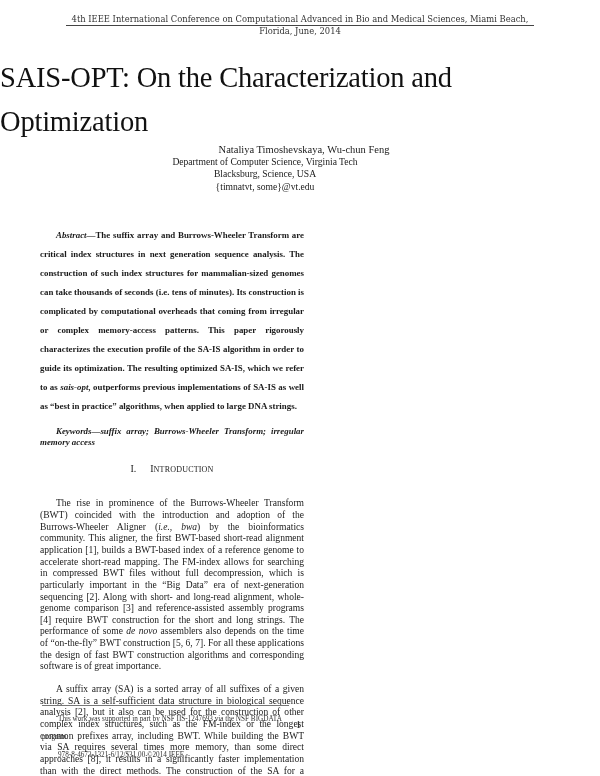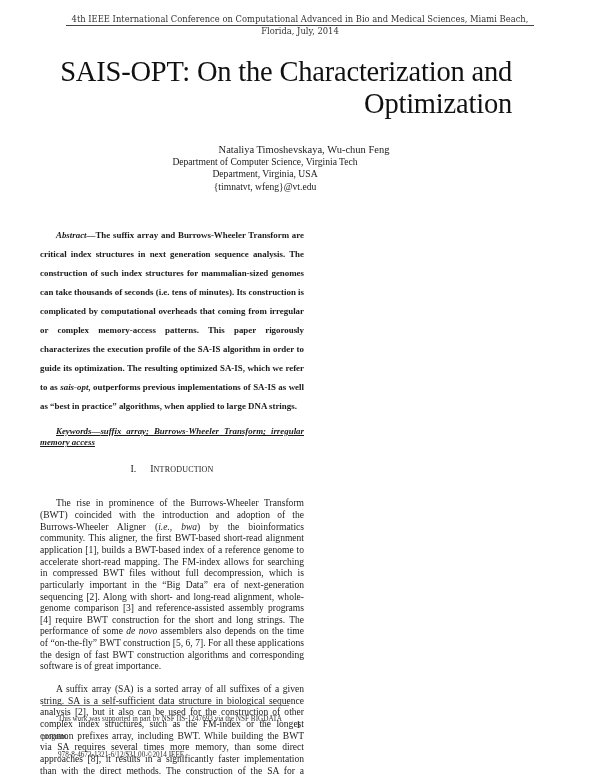--- a/index.html
+++ b/index.html
@@ -1,54 +1,54 @@
 <!DOCTYPE html>
 <html><head>
 <meta charset="utf-8">
 <style>
   html, body { margin:0; padding:0; background:#ffffff; }
   body { width:600px; height:776px; position:relative; overflow:hidden; font-family:"Liberation Serif", serif; color:#1a1a1a; }
   .running-head { position:absolute; left:0; width:600px; top:14px; text-align:center; font-family:"DejaVu Serif", serif; font-size:8.4px; line-height:10.5px; color:#333; }
   .running-head .l1 { display:inline-block; border-bottom:0.8px solid #444; padding:0 6px 0 6px; }
-  .title { position:absolute; left:0; width:512px; top:56px; text-align:right; font-size:28.5px; line-height:32px; color:#111; letter-spacing:-0.2px; }
+  .title { position:absolute; left:0; width:512px; top:56px; text-align:left; font-size:28.5px; line-height:44px; color:#111; letter-spacing:-0.2px; }
   .authors { position:absolute; left:4px; width:600px; top:143px; text-align:center; font-size:10.5px; line-height:13px; }
   .affil { position:absolute; left:0; width:530px; top:156px; text-align:center; font-size:9.6px; line-height:12.3px; }
   .col { position:absolute; font-size:9.55px; line-height:11.65px; text-align:justify; }
   .col-left { left:40px; width:264px; top:226px; }
   .col-right { left:310px; width:255px; top:226px; }
   p { margin:0; text-indent:16px; }
   .abstract { font-weight:bold; font-size:8.9px; line-height:19px; }
   .abstract i, .keywords i { font-weight:bold; }
-  .keywords { font-weight:bold; font-style:italic; font-size:8.9px; line-height:11.3px; margin-top:10px;text-decoration:underline; }
+  .keywords { font-weight:bold; font-style:italic; font-size:8.9px; line-height:11.3px; margin-top:10px; }
   .sec { text-align:center; text-indent:0; margin:14px 0 22px 0; font-size:10px; }
   .sec .num { margin-right:14px; }
   .sec .sc { font-size:8px; letter-spacing:0.2px; }
   .gap { margin-top:11px; }
   .footnote-rule { position:absolute; left:42px; width:247px; top:705px; border-top:0.8px solid #777; }
   .footnote { position:absolute; left:42px; width:260px; top:710px; font-size:7.2px; line-height:18px; color:#333; }
   .footnote .fi { text-indent:16px; display:block; }
   .pagenum { position:absolute; left:296px; top:719px; font-size:10px; }
 </style>
 </head>
 <body>
 
 <div class="running-head">
   <span class="l1">4th IEEE International Conference on Computational Advanced in Bio and Medical Sciences, Miami Beach,</span><br>
-  <span>Florida, July, 2014</span>
+  <span>Florida, June, 2014</span>
 </div>
 
 <div class="title">
   <div>SAIS-OPT: On the Characterization and Optimization</div>
 </div>
 
 <div class="authors">Nataliya Timoshevskaya, Wu-chun Feng</div>
 <div class="affil">
   <div>Department of Computer Science, Virginia Tech</div>
-  <div>Department, Virginia, USA</div>
-  <div>{timnatvt, wfeng}@vt.edu</div>
+  <div>Blacksburg, Science, USA</div>
+  <div>{timnatvt, some}@vt.edu</div>
 </div>
 
 <div class="col col-left">
   <p class="abstract"><i>Abstract</i><span>—</span><span>The suffix array and Burrows-Wheeler Transform are critical index structures in next generation sequence analysis. The construction of such index structures for mammalian-sized genomes can take thousands of seconds (i.e. tens of minutes). Its construction is complicated by computational overheads that coming from irregular or complex memory-access patterns. This paper rigorously characterizes the execution profile of the SA-IS algorithm in order to guide its optimization. The resulting optimized SA-IS, which we refer to as </span><i>sais-opt</i><span>, outperforms previous implementations of SA-IS as well as “best in practice” algorithms, when applied to large DNA strings.</span></p>
 
   <p class="keywords"><span>Keywords—</span><span>suffix array; Burrows-Wheeler Transform; irregular memory access</span></p>
 
   <p class="sec"><span class="num">I.</span><span>I</span><span class="sc">NTRODUCTION</span></p>
 
   <p><span>The rise in prominence of the Burrows-Wheeler Transform (BWT) coincided with the introduction and adoption of the Burrows-Wheeler Aligner (</span><i>i.e.</i><span>, </span><i>bwa</i><span>) by the bioinformatics community. This aligner, the first BWT-based short-read alignment application [1], builds a BWT-based index of a reference genome to accelerate short-read mapping. The FM-index allows for searching in compressed BWT files without full decompression, which is particularly important in the “Big Data” era of next-generation sequencing [2]. Along with short- and long-read alignment, whole-genome comparison [3] and reference-assisted assembly programs [4] require BWT construction for the short and long strings. The performance of some </span><i>de novo</i><span> assemblers also depends on the time of “on-the-fly” BWT construction [5, 6, 7]. For all these applications the design of fast BWT construction algorithms and corresponding software is of great importance.</span></p>

